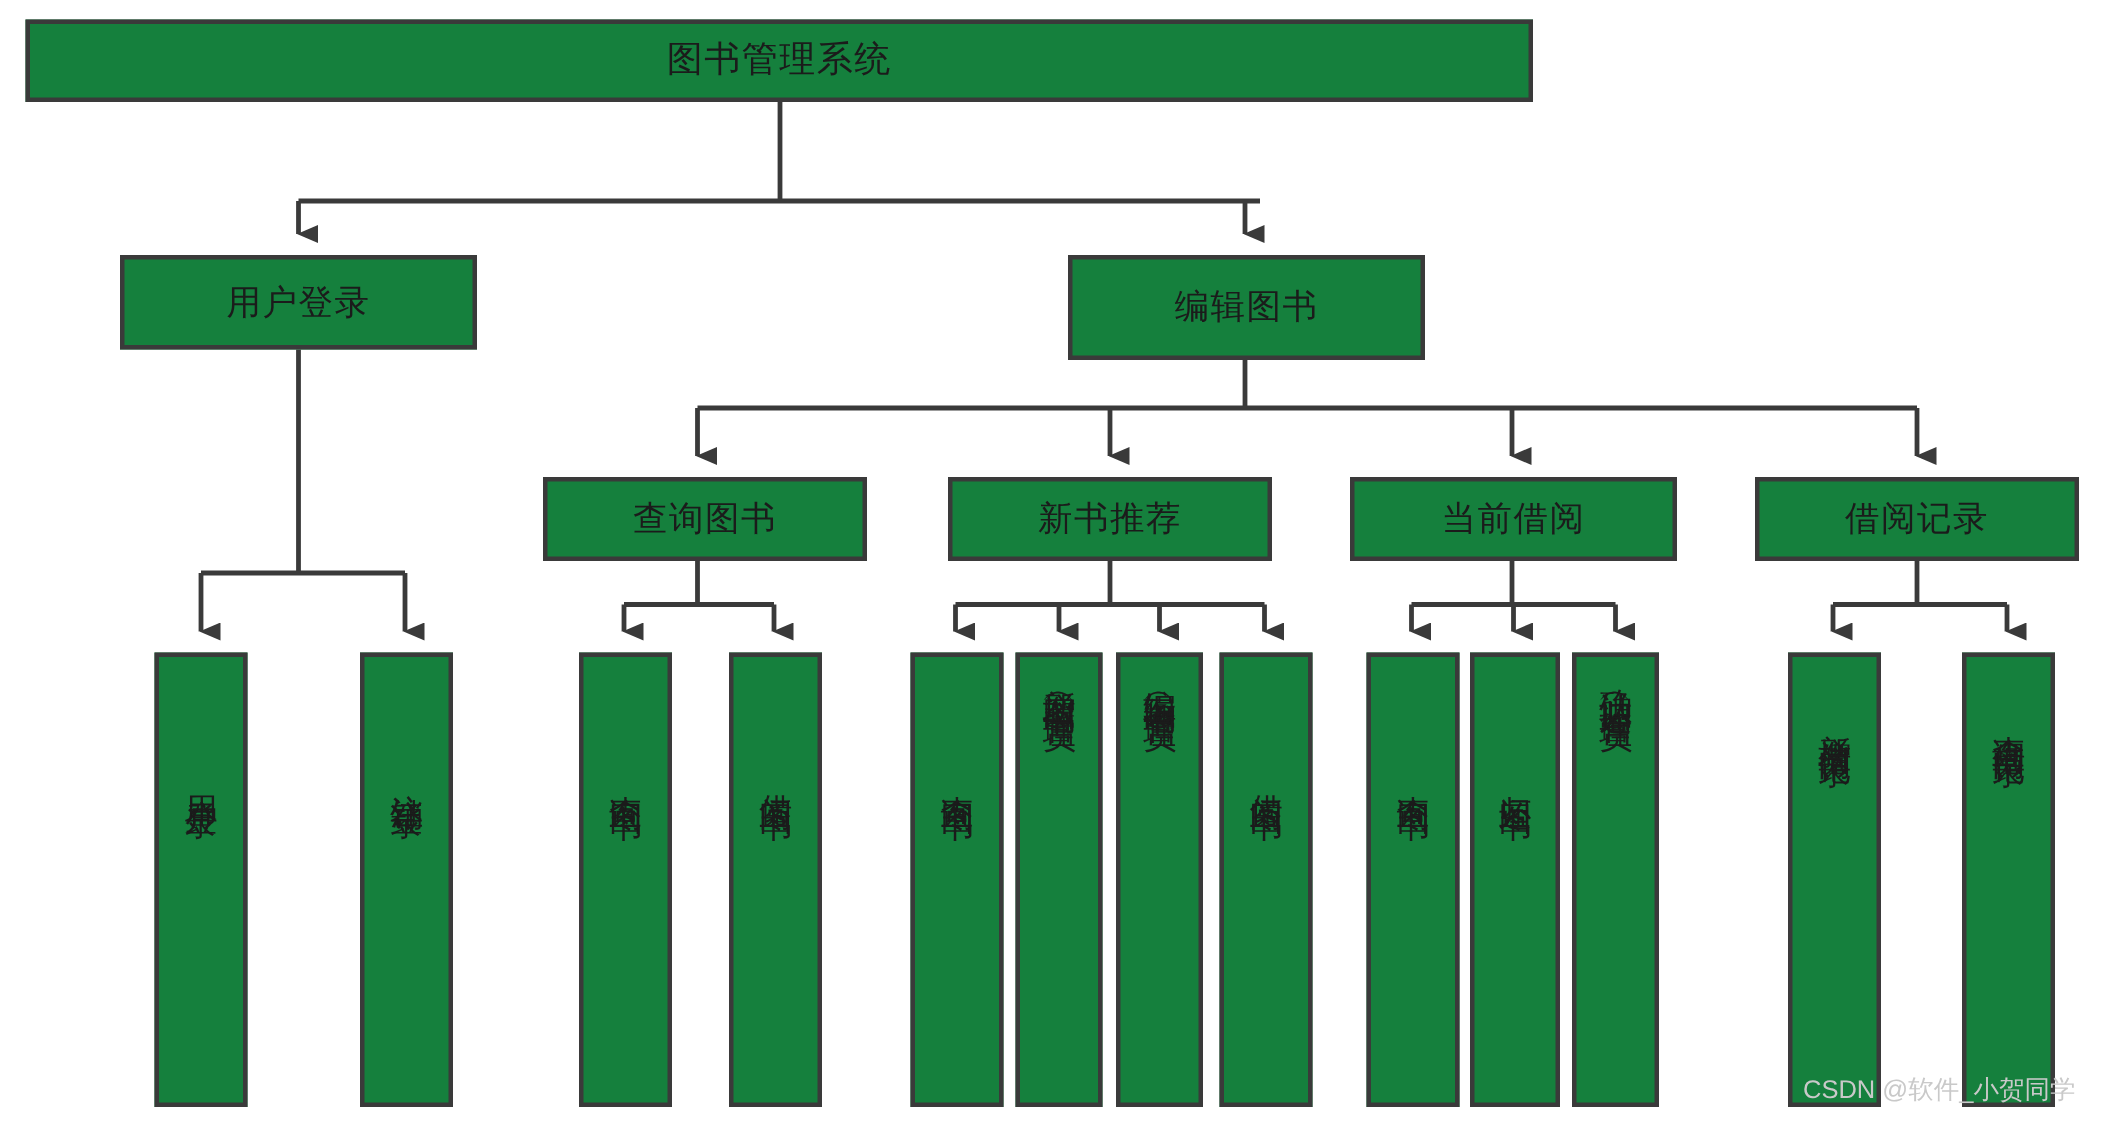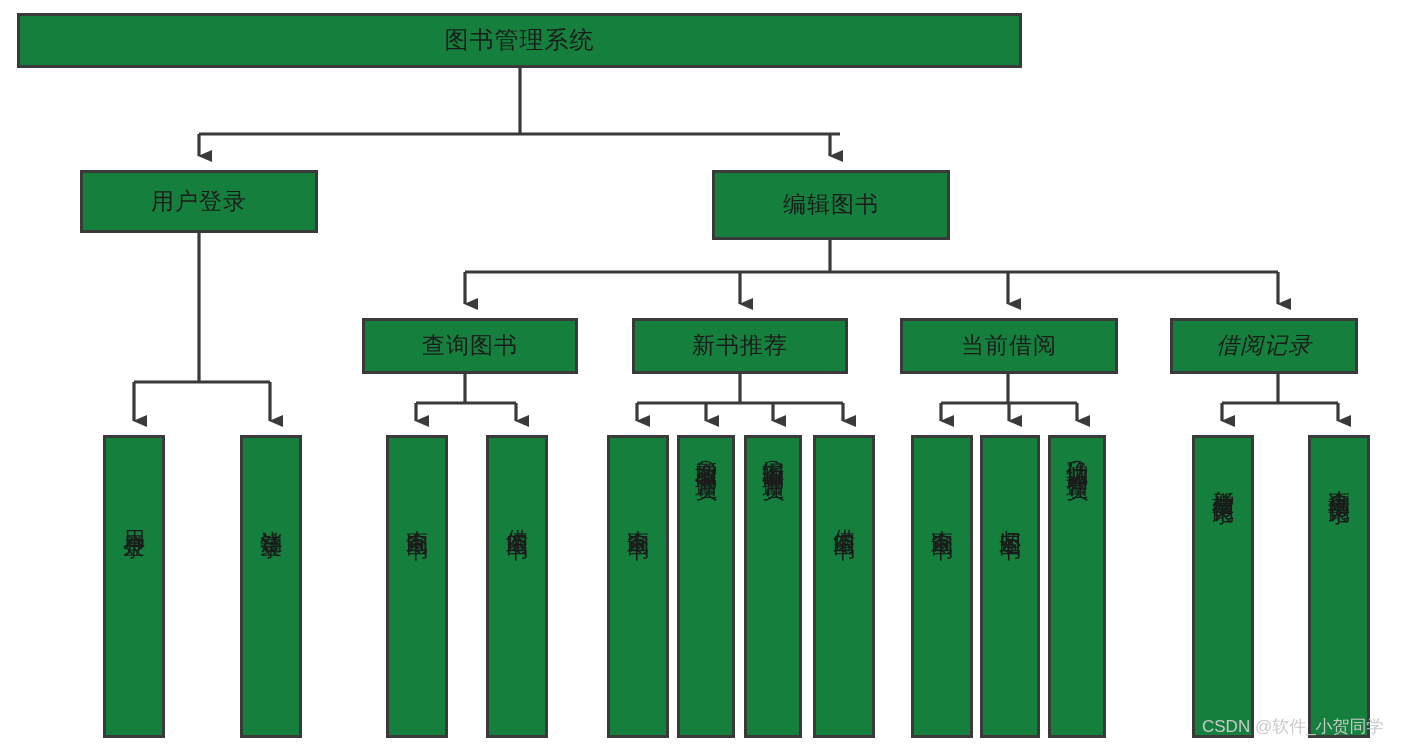--- a/index.html
+++ b/index.html
@@ -150,21 +150,21 @@
   </div>
 
   <div class="node horiz" style="left:632px; top:318px; width:216px; height:56px;">
     <span class="lbl">新书推荐</span>
   </div>
 
   <div class="node horiz" style="left:900px; top:318px; width:218px; height:56px;">
     <span class="lbl">当前借阅</span>
   </div>
 
-  <div class="node horiz" style="left:1170px; top:318px; width:188px; height:56px;font-style:italic;">
+  <div class="node horiz" style="left:1170px; top:318px; width:216px; height:56px;">
     <span class="lbl">借阅记录</span>
   </div>
 
   <div class="node vert" style="left:103px; top:435px; width:62px; height:303px; padding-top:74px;">
     <span class="lbl">用户登录</span>
   </div>
 
   <div class="node vert" style="left:240px; top:435px; width:62px; height:303px; padding-top:74px;">
     <span class="lbl">注销登录</span>
   </div>

